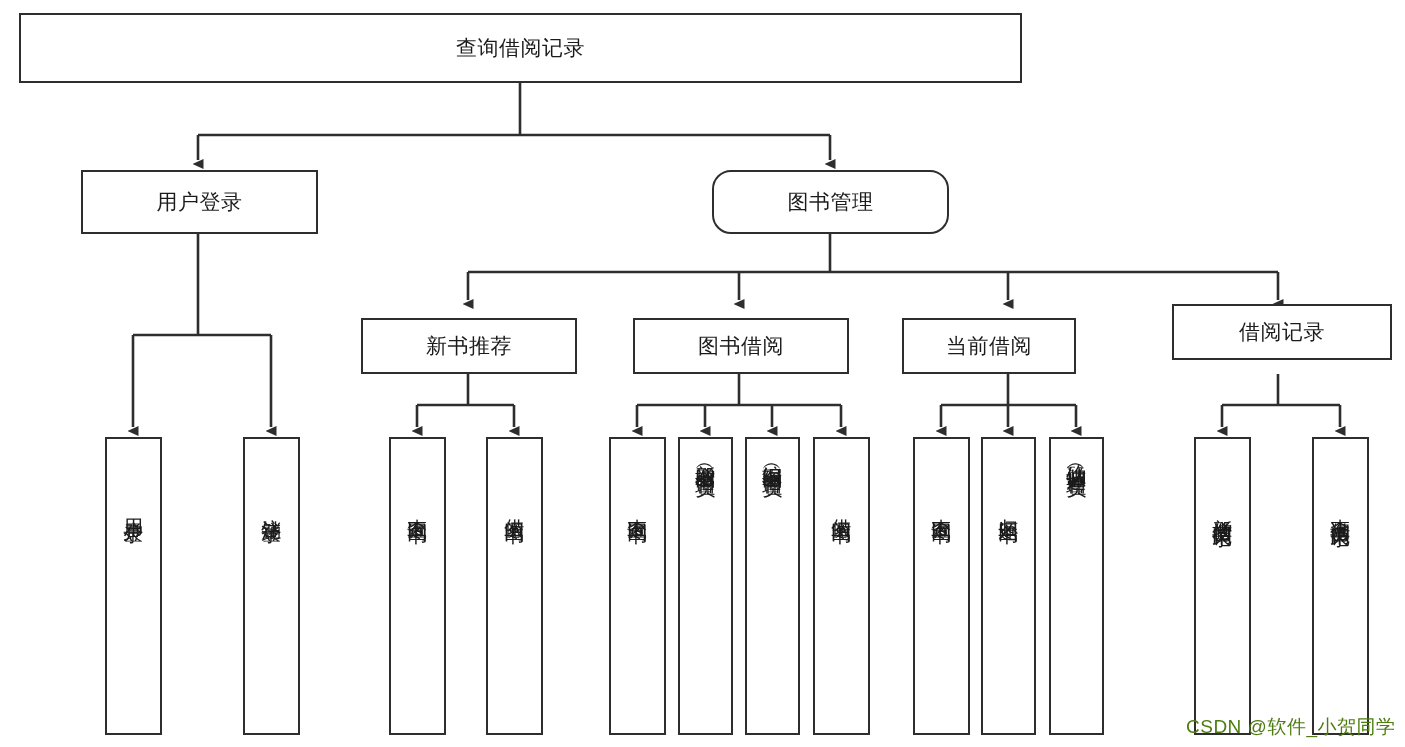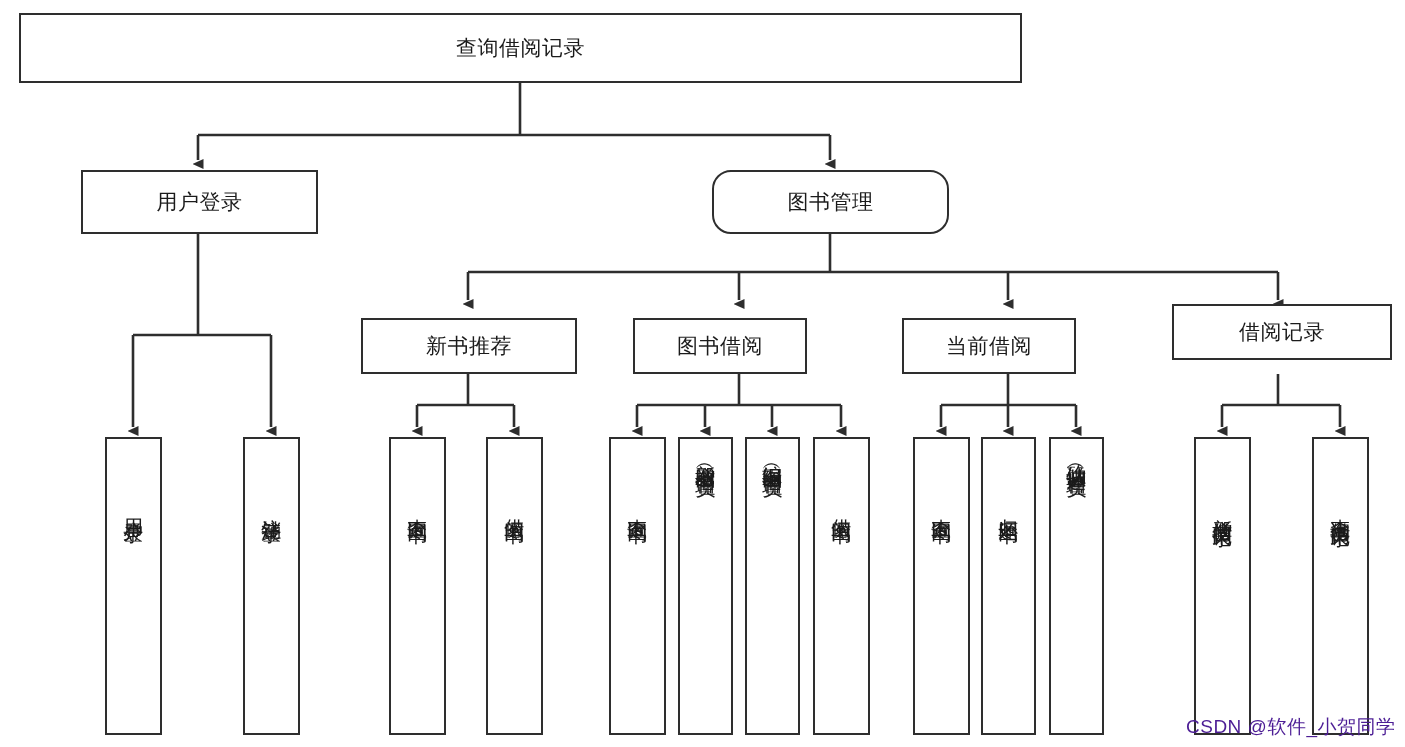--- a/index.html
+++ b/index.html
@@ -55,21 +55,21 @@
     margin-top: 58px;
   }
   .node.v.tall .vtext {
     margin-top: 4px;
   }
   #watermark {
     position: absolute;
     left: 1186px;
     top: 714px;
     font-size: 19px;
-    color: #4c1d95;
+    color: #4d7c0f;
     white-space: nowrap;
     letter-spacing: 0.5px;
   }
 </style>
 </head>
 <body>
 
 <div id="canvas">
 
   <svg id="edges" viewBox="0 0 1405 747">
@@ -129,21 +129,21 @@
   <div class="node h" style="left:81px; top:170px; width:237px; height:64px;">
     <span>用户登录</span>
   </div>
   <div class="node h" style="left:712px; top:170px; width:237px; height:64px;border-radius:19px;">
     <span>图书管理</span>
   </div>
 
   <div class="node h" style="left:361px; top:318px; width:216px; height:56px;justify-content:center;">
     <span>新书推荐</span>
   </div>
-  <div class="node h" style="left:633px; top:318px; width:174px; height:56px;">
+  <div class="node h" style="left:633px; top:318px; width:216px; height:56px;">
     <span>图书借阅</span>
   </div>
   <div class="node h" style="left:902px; top:318px; width:174px; height:56px;">
     <span>当前借阅</span>
   </div>
   <div class="node h" style="left:1172px; top:304px; width:220px; height:56px;">
     <span>借阅记录</span>
   </div>
 
   <div class="node v mid" style="left:105px; top:437px; width:57px; height:298px;">

